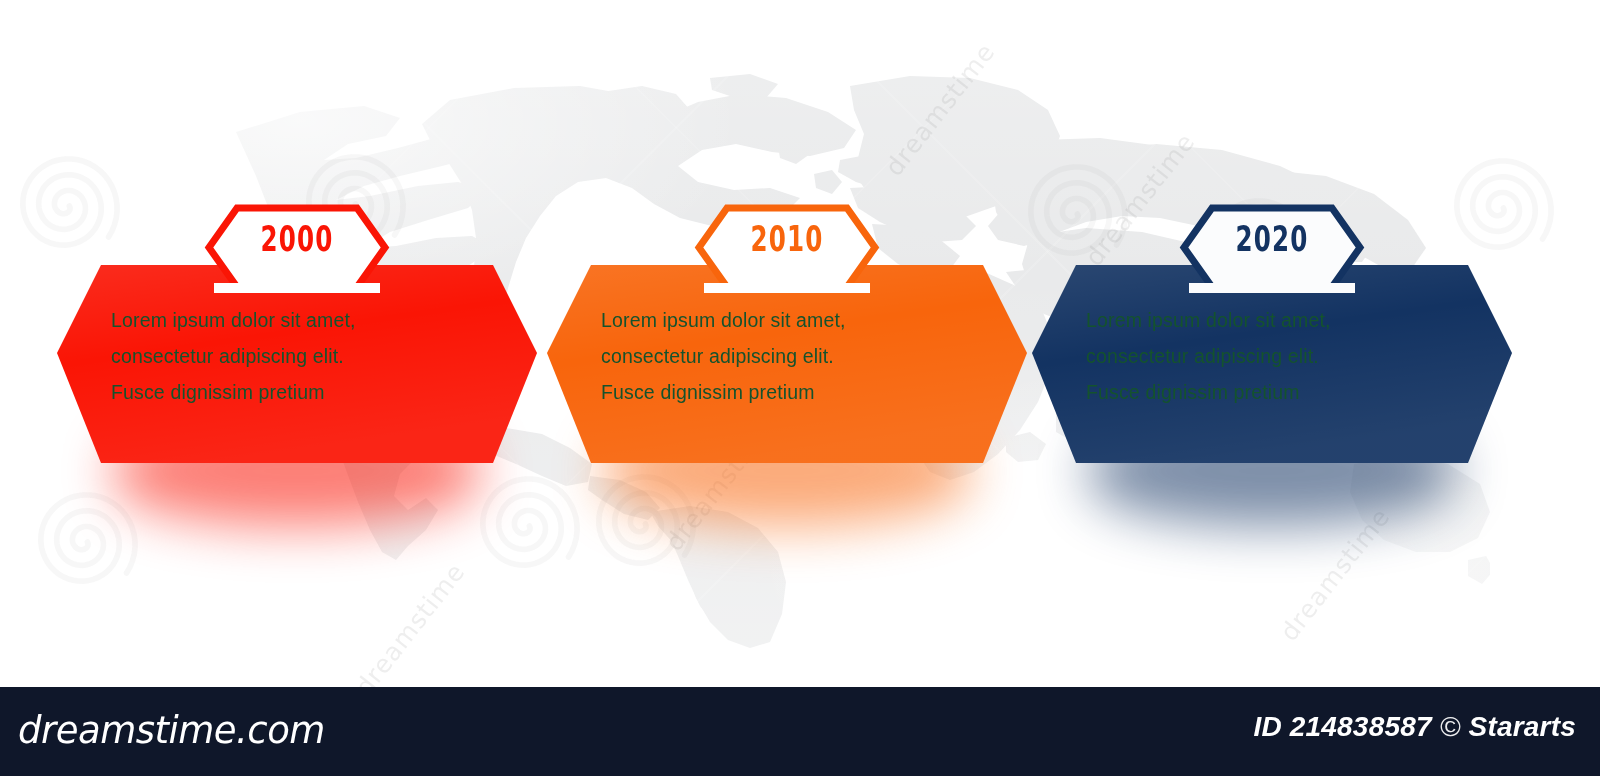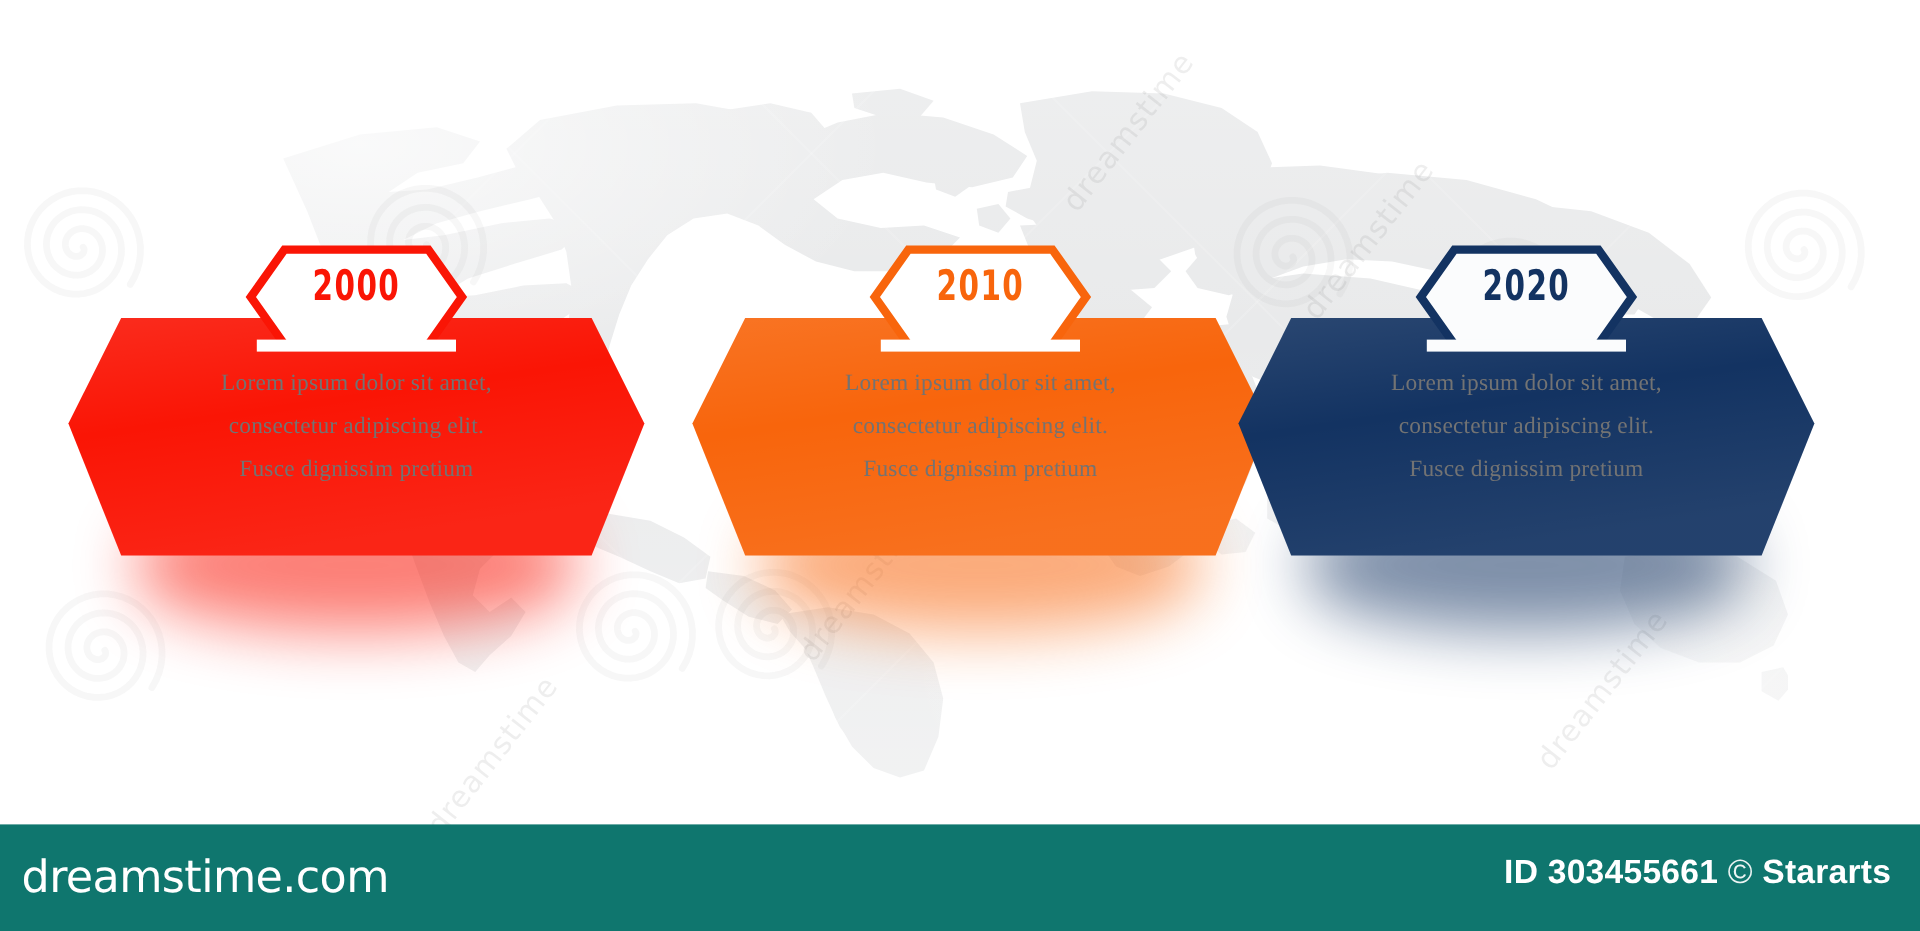--- a/index.html
+++ b/index.html
@@ -46,21 +46,21 @@
   }
 
   
   .card {
     position: absolute;
     width: 480px;
     height: 300px;
     top: 188px;
   }
   .card.c0 { left: 57px; }
-  .card.c1 { left: 577px; }
+  .card.c1 { left: 547px; }
   .card.c2 { left: 1032px; }
 
   .glow {
     position: absolute;
     left: 58px;
     top: 228px;
     width: 364px;
     height: 110px;
     filter: blur(26px);
     opacity: 0.55;
@@ -90,23 +90,22 @@
     line-height: 44px;
     transform: scaleX(0.78);
     transform-origin: 50% 50%;
   }
 
   .body-text {
     position: absolute;
     left: 54px;
     top: 114px;
     width: 372px;
-    text-align: center;
-    color: #737373;
-    font-family: Liberation Serif, serif;
+    color: #14532d;
+    font-family: Liberation Sans, sans-serif;
     font-size: 19.5px;
     font-weight: normal;
     line-height: 36px;
     letter-spacing: 0.15px;
   }
   .body-text .ln { display: block; white-space: nowrap; }
 
   
   #wm-hatch {
     position: absolute;
@@ -334,25 +333,25 @@
         </svg>
         <div class="year" style="color: rgb(19, 51, 98);">2020</div>
         <div class="body-text">
           <span class="ln">Lorem ipsum dolor sit amet,</span>
           <span class="ln">consectetur adipiscing elit.</span>
           <span class="ln">Fusce dignissim pretium</span>
         </div>
       </div>
     </div>
 
-  <div id="footer" style="background: #0f766e;">
+  <div id="footer" style="background: #0f172a; font-style: italic;">
     <div id="footer-logo">
       <svg width="0" height="0" style="position:absolute"></svg>
       <span id="footer-logo-text">dreamstime.com</span>
     </div>
     <div id="footer-credit">
-      <span>ID 303455661</span>
+      <span>ID 214838587</span>
       <span class="copy">©</span>
       <span>Stararts</span>
     </div>
   </div>
 
 </div>
 
 </body></html>

